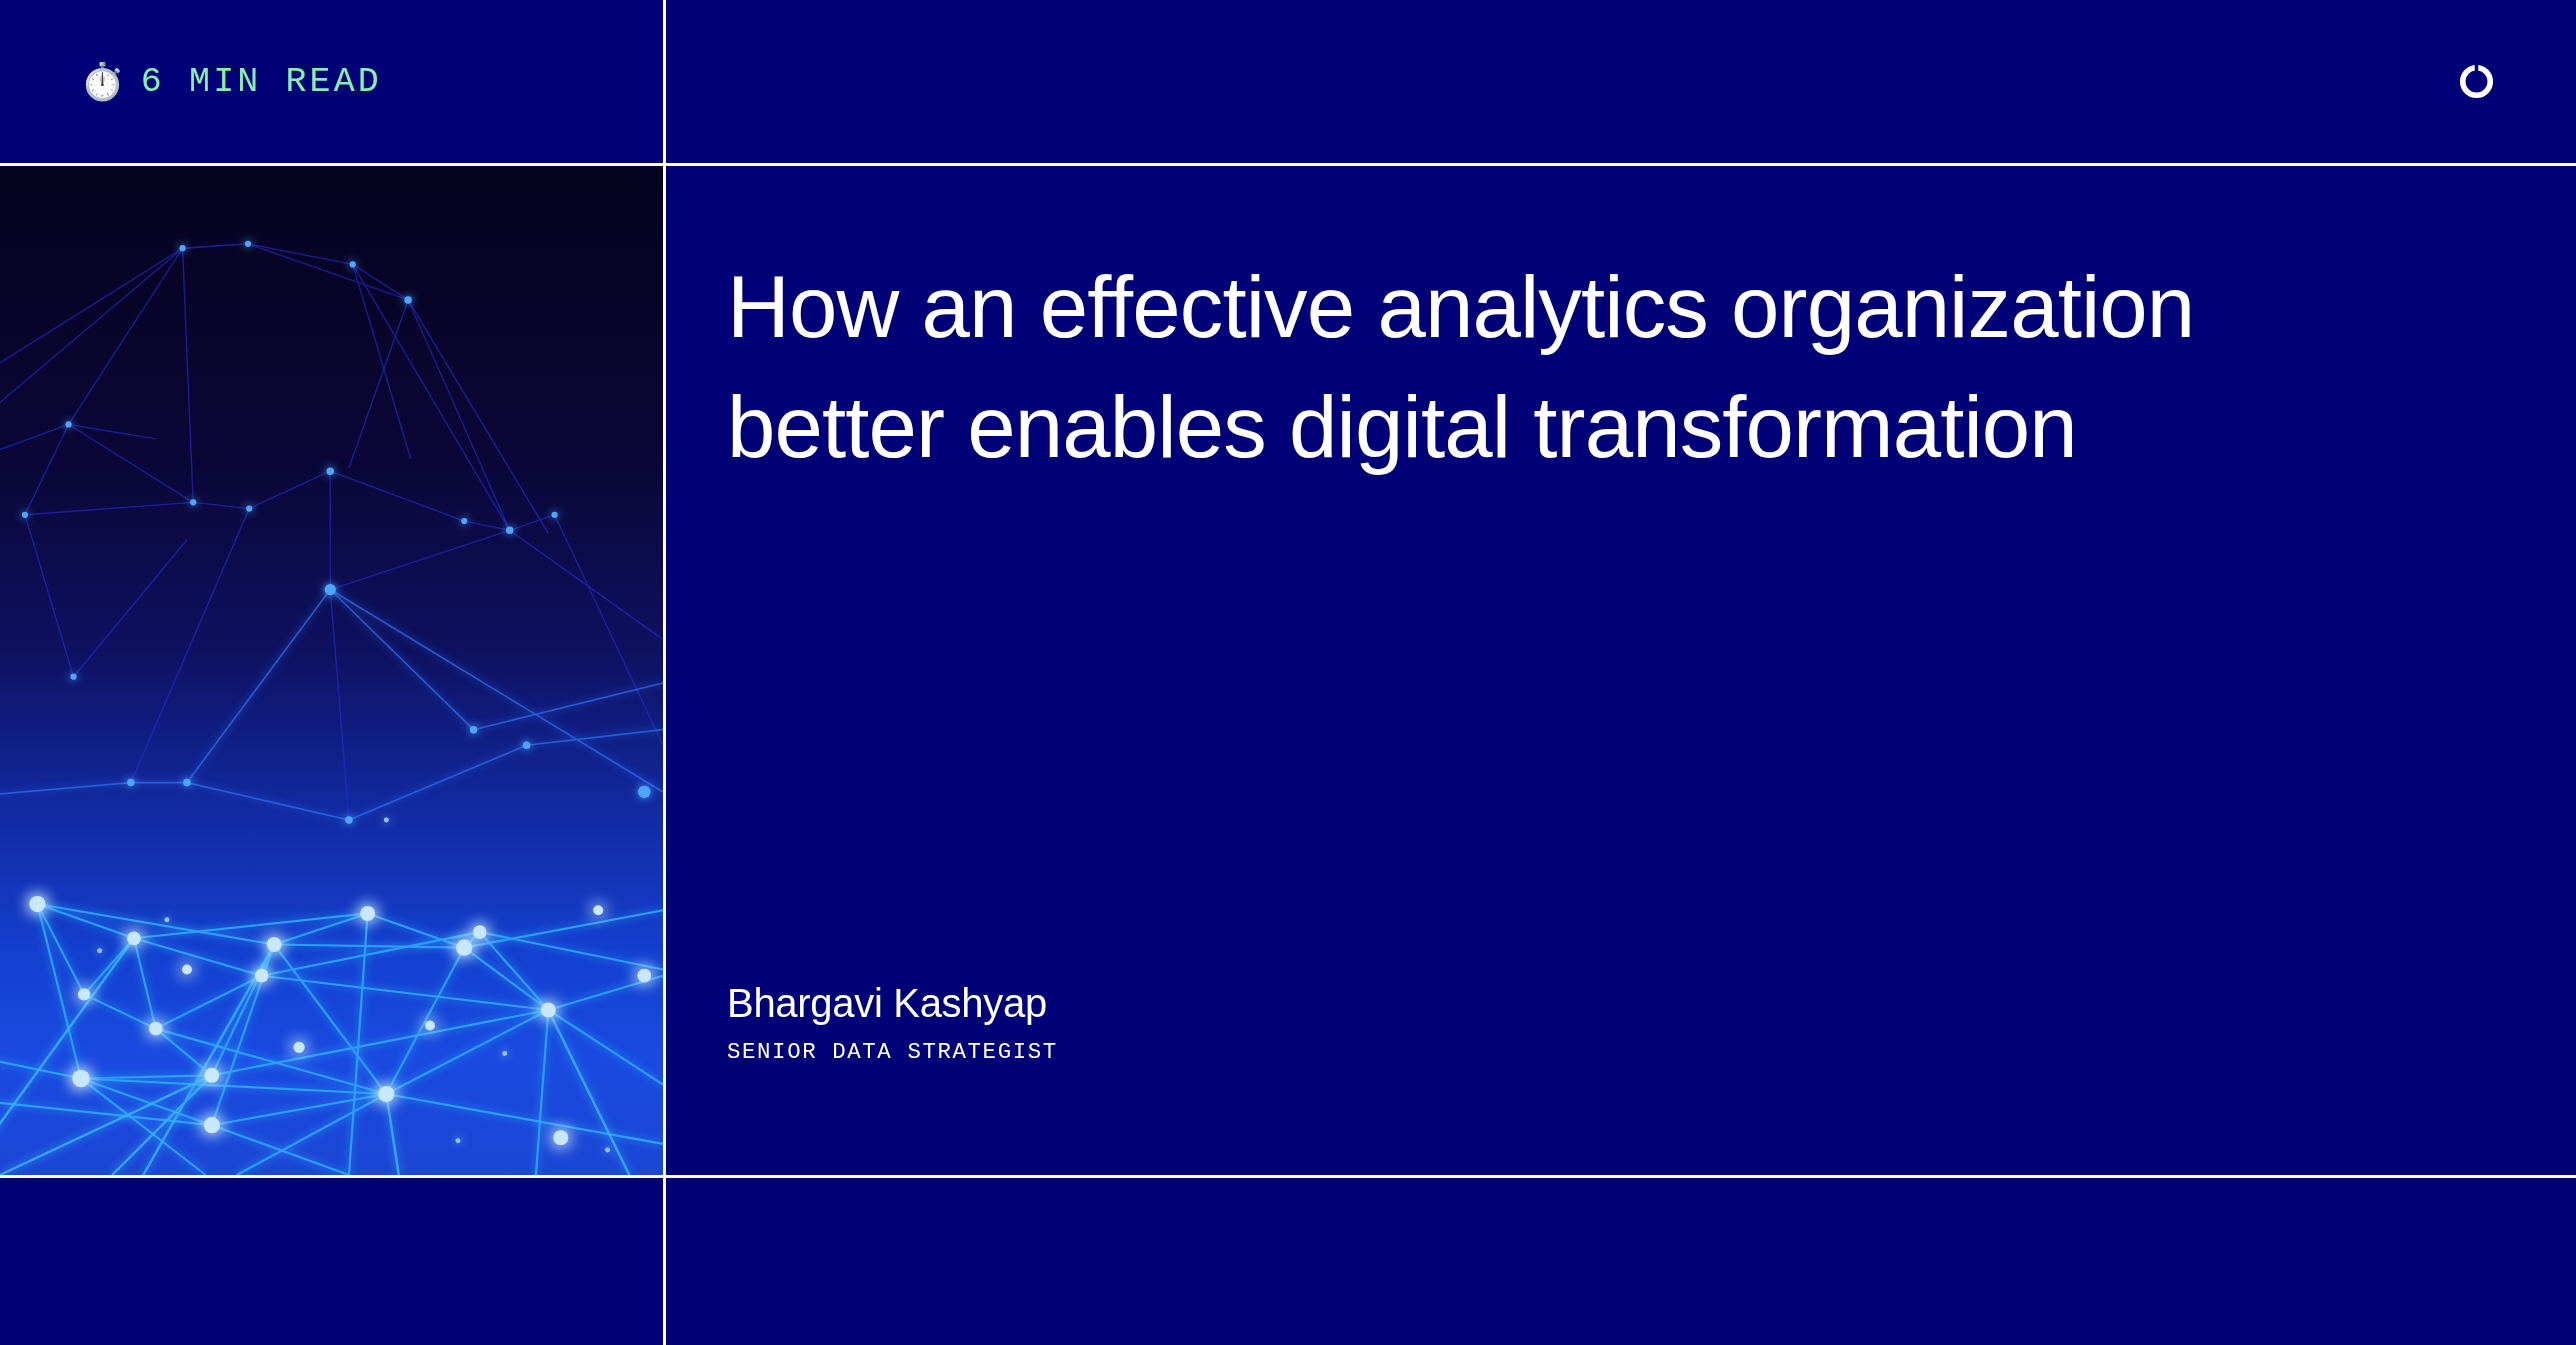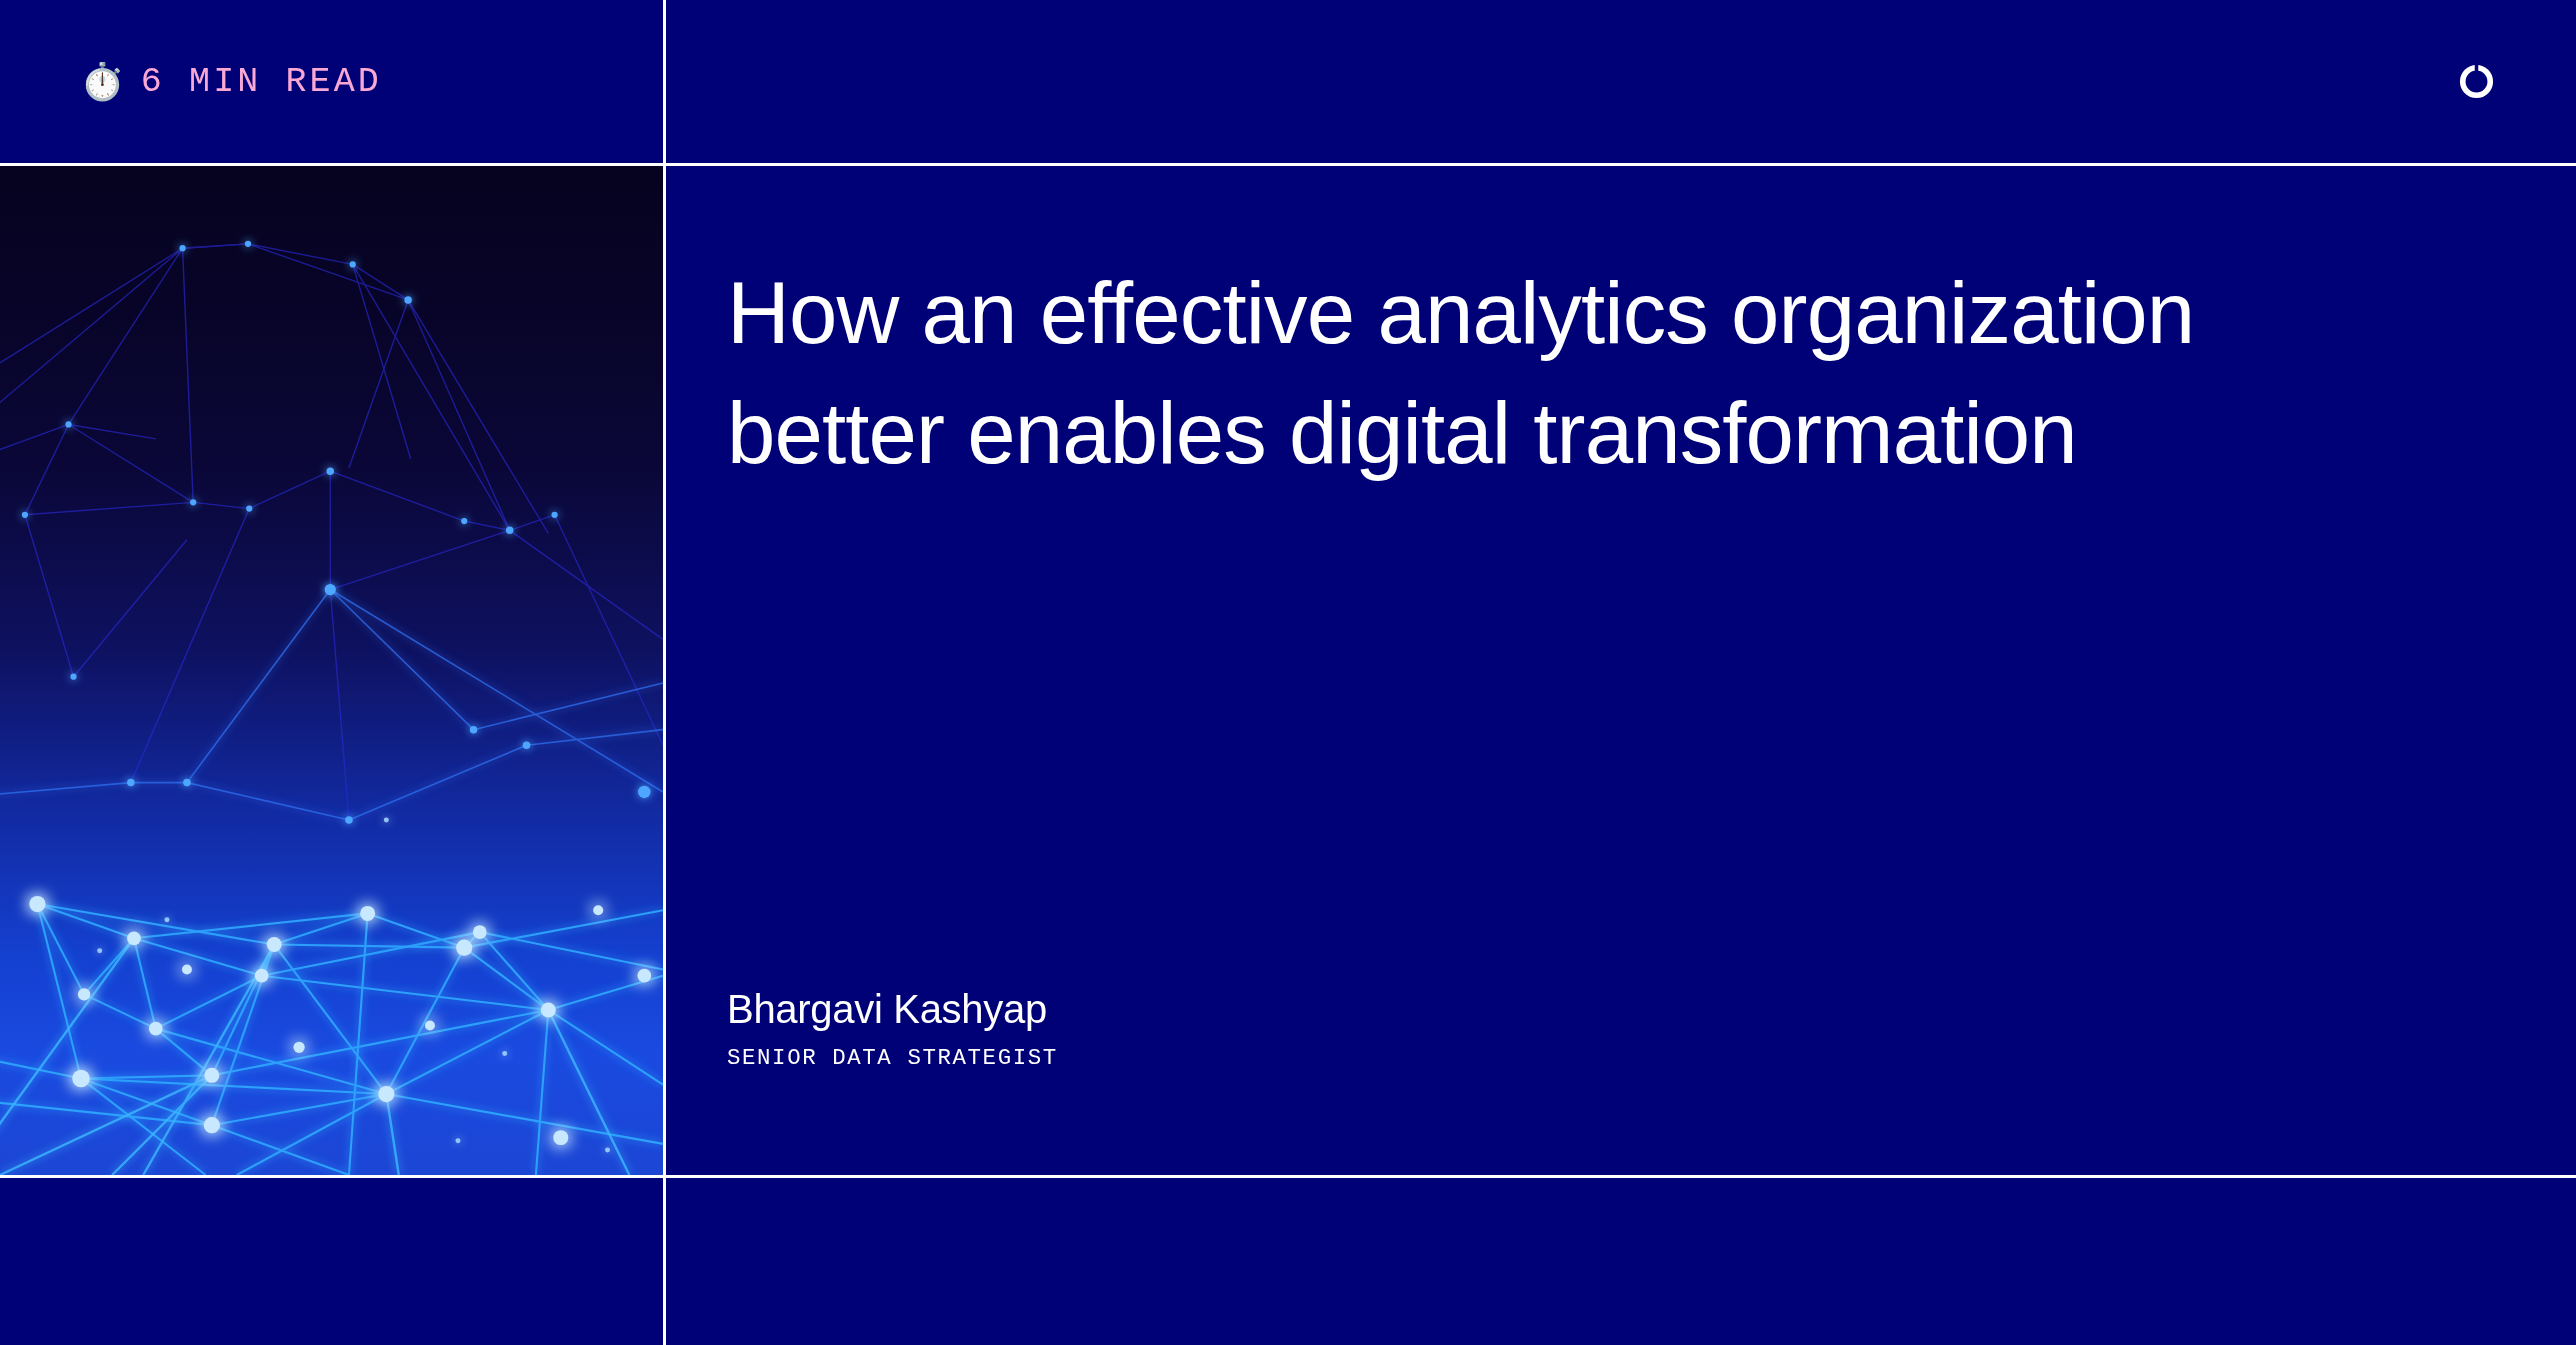--- a/index.html
+++ b/index.html
@@ -63,21 +63,21 @@
   }
   #readtime-icon {
     font-size: 36px;
     line-height: 1;
     display: block;
   }
   #readtime-label {
     font-family: "Liberation Mono", "DejaVu Sans Mono", monospace;
     font-size: 35px;
     letter-spacing: 3.1px;
-    color: #f9a8d4;
+    color: #86efac;
     white-space: nowrap;
     font-weight: 400;
   }
 
   #brand-logo {
     position: absolute;
     right: 82px;
     top: 0;
     height: 163px;
     display: flex;
@@ -109,21 +109,21 @@
     left: 0; top: 0;
     width: 100%;
     height: 100%;
     display: block;
   }
 
   
   #article {
     position: absolute;
     left: 665px;
-    top: 172px;
+    top: 166px;
     width: 1911px;
     height: 1009px;
     z-index: 20;
   }
   #headline {
     position: absolute;
     left: 62px;
     top: 81px;
     width: 1694px;
     color: #ffffff;

